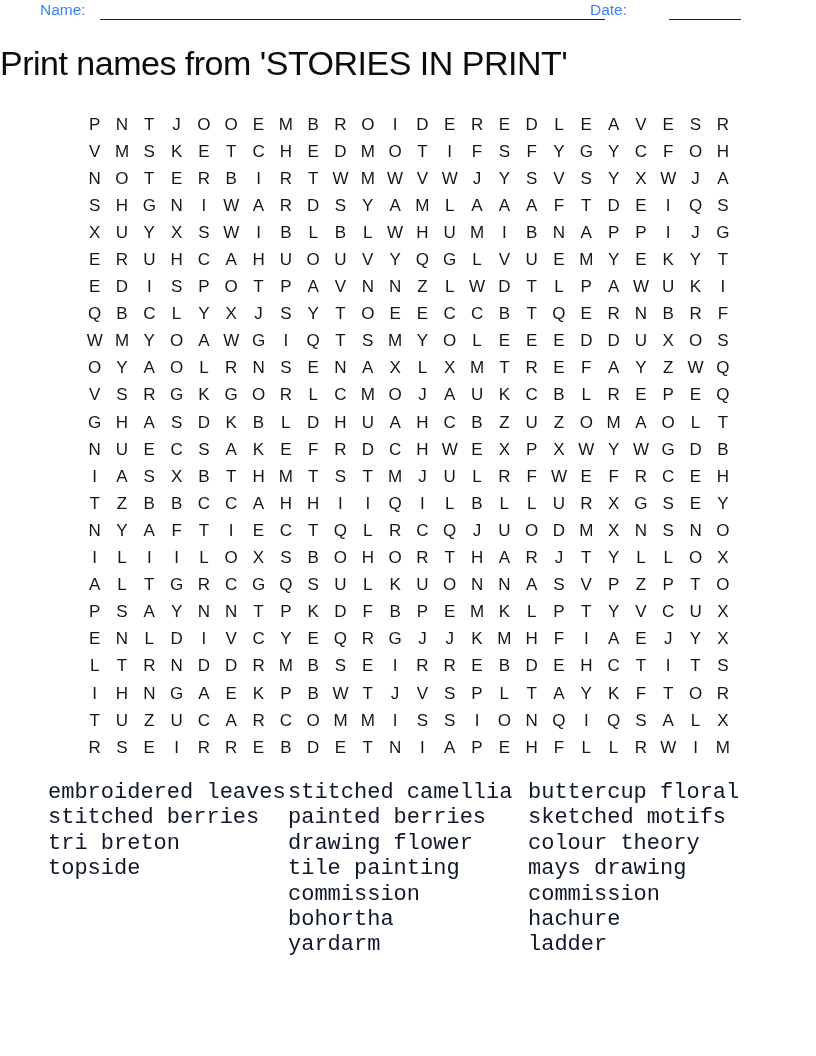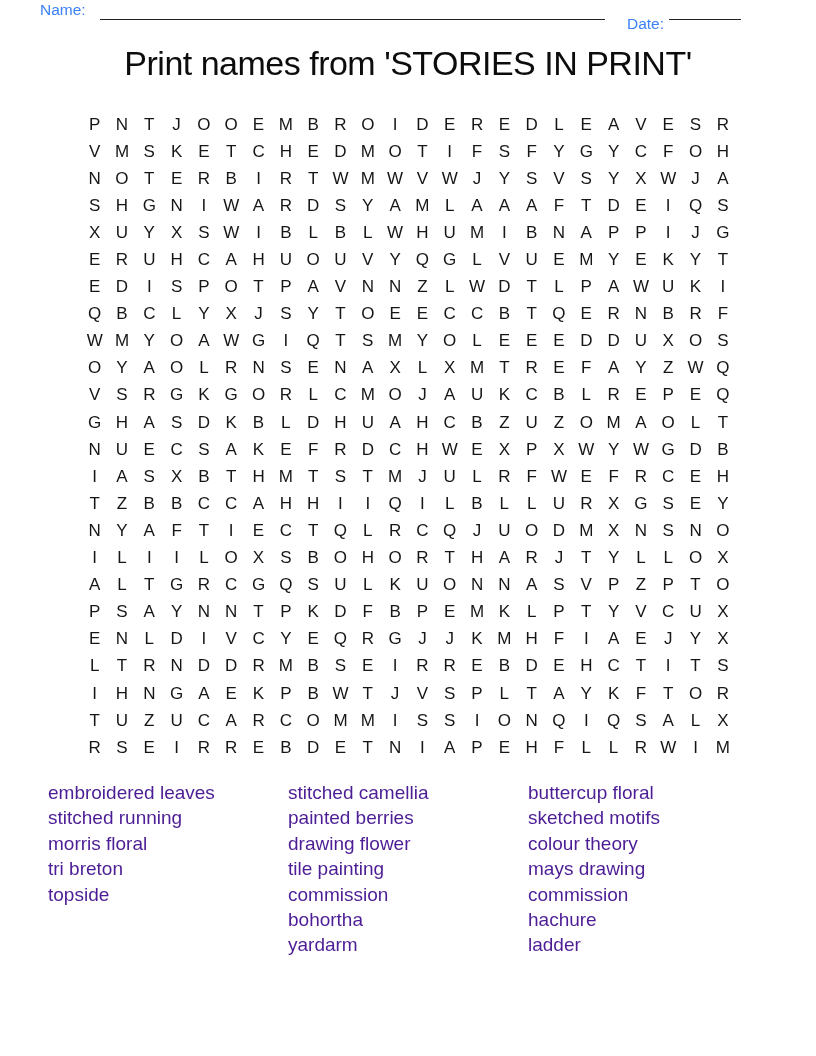--- a/index.html
+++ b/index.html
@@ -25,31 +25,30 @@
     color: #3b82f6;
   }
   .blank-line {
     position: absolute;
     top: 19px;
     height: 0;
     border-bottom: 1.6px solid #222222;
   }
   .name-label { left: 40px; }
   .name-line  { left: 100px; width: 505px; }
-  .date-label { left: 627px; margin-top: 14px; }
+  .date-label { left: 590px; }
   .date-line  { left: 669px; width: 72px; }
 
   
   .title {
     position: absolute;
     top: 44px;
     left: 0;
     width: 816px;
     margin: 0;
-    text-align: center;
     font-size: 34px;
     font-weight: 500;
     letter-spacing: -0.5px;
     color: #0c0c0c;
   }
 
   
   .grid {
     position: absolute;
     left: 81px;
@@ -73,24 +72,25 @@
     left: 48px;
     top: 780px;
     width: 740px;
     height: 185px;
   }
   .wcol { position: absolute; top: 0; }
   .wcol-1 { left: 0; }
   .wcol-2 { left: 240px; }
   .wcol-3 { left: 480px; }
   .word {
-    font-size: 19px;
+    font-size: 22px;
     line-height: 25.4px;
-    color: #4c1d95;
+    color: #0f172a;
     white-space: nowrap;
+    font-family: Liberation Mono, monospace;
   }
 </style>
 </head>
 <body>
 
 <div class="page">
 
   <span class="hdr-label name-label">Name:</span>
   <span class="blank-line name-line"></span>
   <span class="hdr-label date-label">Date:</span>
@@ -673,22 +673,21 @@
       <span class="cell">L</span>
       <span class="cell">R</span>
       <span class="cell">W</span>
       <span class="cell">I</span>
       <span class="cell">M</span>
     </div>
 
   <div class="words" id="words">
       <div class="wcol wcol-1">
         <div class="word">embroidered leaves</div>
-        <div class="word">stitched running</div>
-        <div class="word">morris floral</div>
+        <div class="word">stitched berries</div>
         <div class="word">tri breton</div>
         <div class="word">topside</div>
       </div>
       <div class="wcol wcol-2">
         <div class="word">stitched camellia</div>
         <div class="word">painted berries</div>
         <div class="word">drawing flower</div>
         <div class="word">tile painting</div>
         <div class="word">commission</div>
         <div class="word">bohortha</div>

